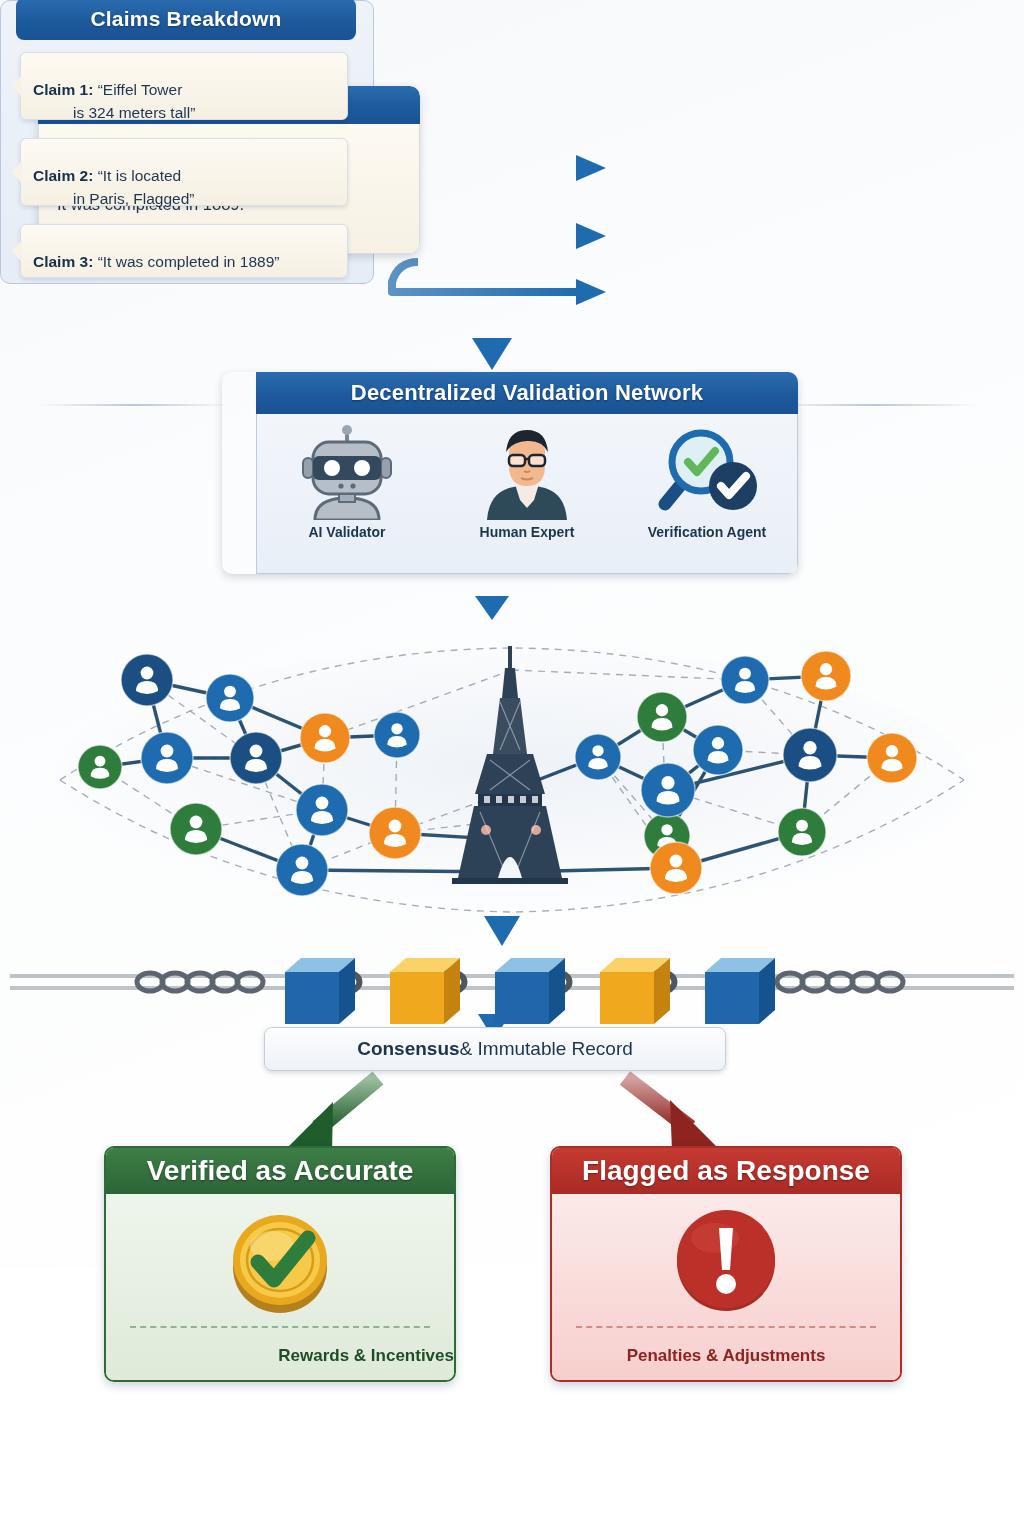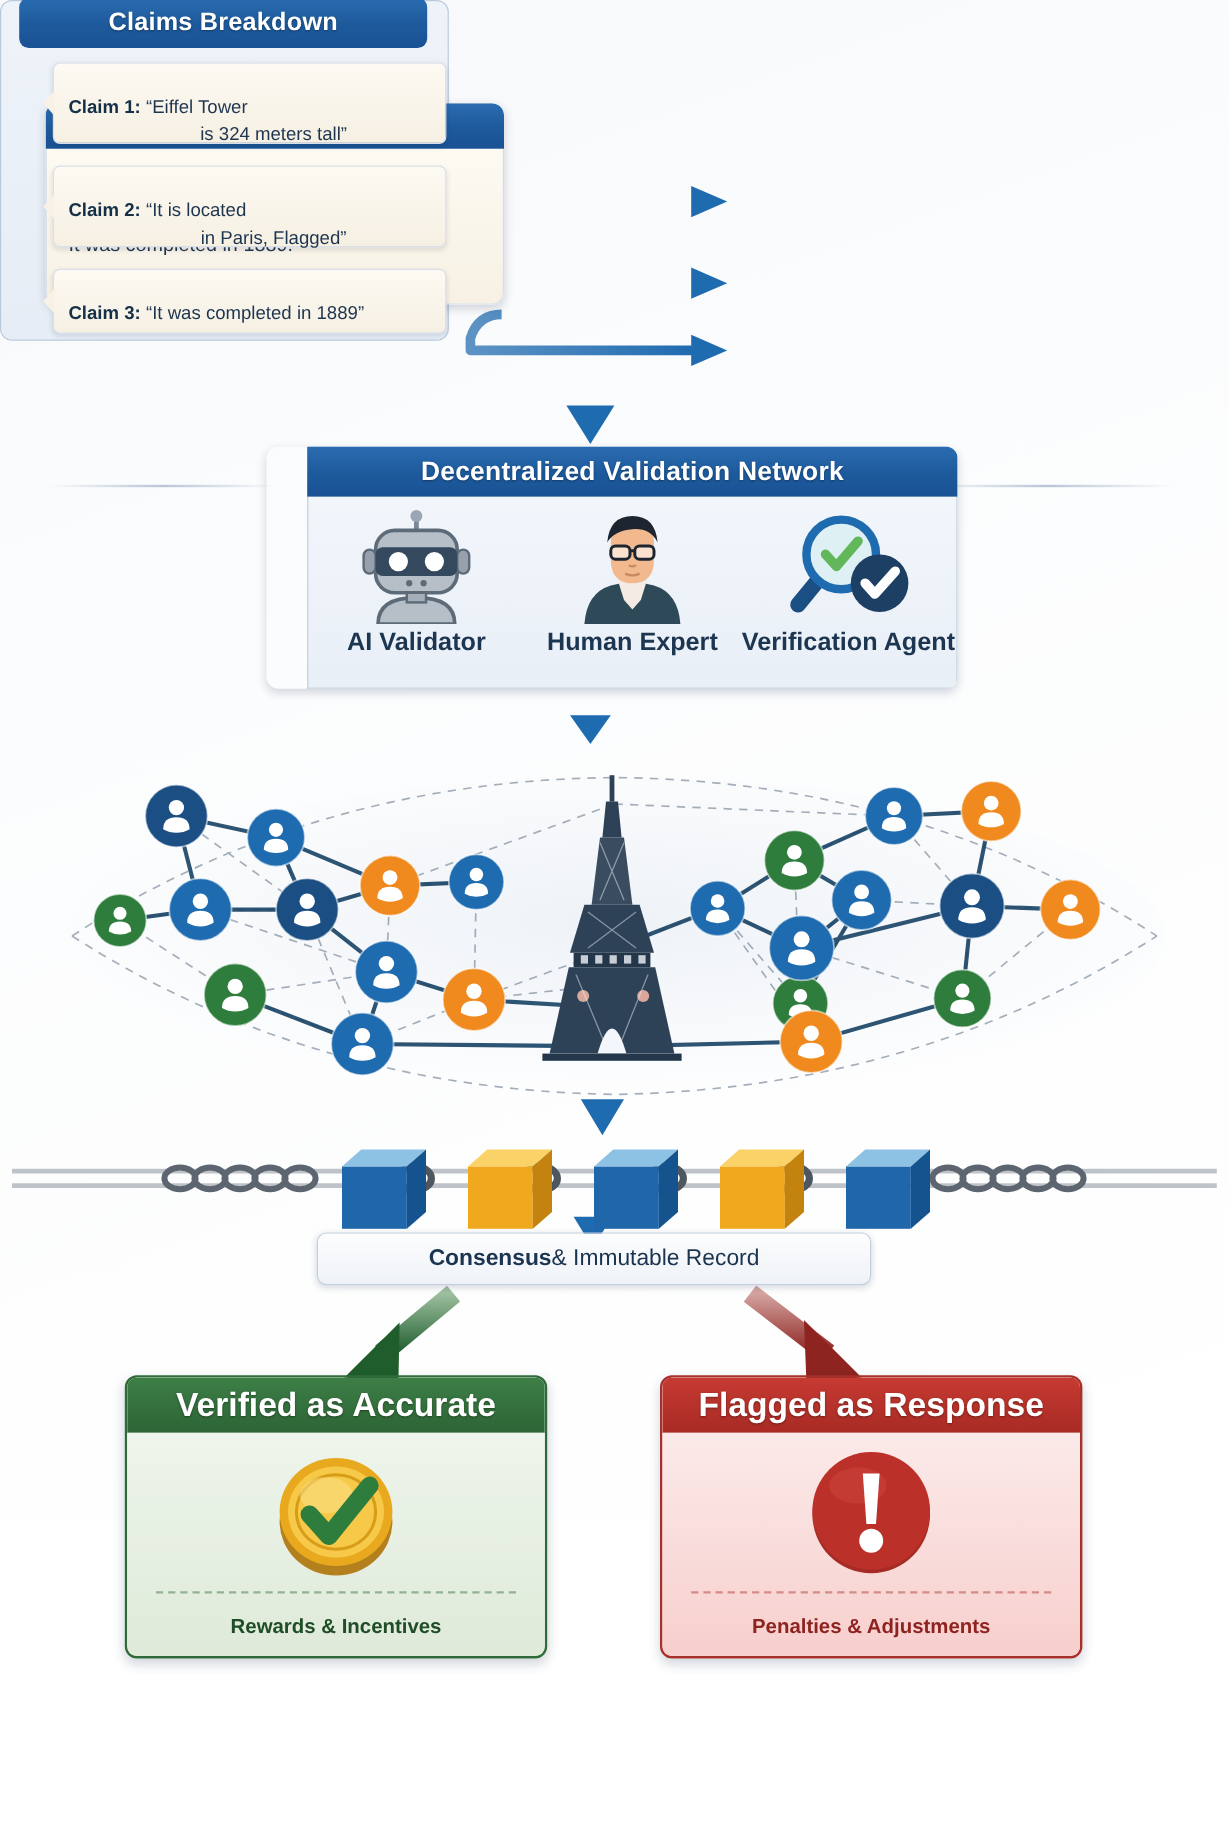--- a/index.html
+++ b/index.html
@@ -28,46 +28,46 @@
     border:1px solid #d8dde5;border-top:none;border-radius:0 0 10px 10px;
   }
   #ai-resp .ln{font-size:16.5px;color:#1e3550;line-height:1.62;white-space:nowrap;}
 
   
   #claims{left:614px;top:74px;width:372px;height:282px;
     background:linear-gradient(180deg,#eef3f9 0%,#e6edf6 100%);
     border:1px solid #b9c9dd;border-radius:10px;}
   #claims .card-hd{position:absolute;left:16px;top:-2px;width:340px;height:42px;line-height:42px;font-size:21px;border-radius:8px;}
   .claim{
-    position:absolute;left:44px;width:328px;
+    position:absolute;left:20px;width:328px;
     background:linear-gradient(180deg,#fdfaf3 0%,#f6f0e3 100%);
     border:1px solid #d9dfe8;border-radius:6px;
     box-shadow:0 2px 4px rgba(20,40,70,.13);
     box-sizing:border-box;padding:26px 12px;
   }
   .claim .ct{font-size:15.5px;color:#1e3550;line-height:1.48;}
   .claim .lbl{font-weight:bold;color:#153047;}
-  .claim .l2{display:block;padding-left:40px;text-align:center;}
+  .claim .l2{display:block;padding-left:40px;}
   .claim::before{
     content:"";position:absolute;left:-9px;top:50%;margin-top:-11px;
     width:0;height:0;border-top:11px solid transparent;border-bottom:11px solid transparent;
     border-right:10px solid #f8f2e6;
   }
   #claim1{top:52px;height:68px;}
   #claim2{top:138px;height:68px;}
   #claim3{top:224px;height:44px;}
 
   
   #dvn{left:222px;top:372px;width:542px;height:202px;padding-left:34px;}
   #dvn .card-hd{height:42px;line-height:42px;font-size:22px;}
   #dvn .body{height:160px;background:linear-gradient(180deg,#f2f6fb 0%,#e9eff7 100%);
     border:1px solid #bccbdd;border-top:none;display:flex;box-sizing:border-box;}
   .vcell{flex:1;display:flex;flex-direction:column;align-items:center;justify-content:flex-start;padding-top:10px;}
   .vcell .vlabel{font-size:15px;font-weight:bold;color:#1c3category;}
-  .vcell .vlabel{font-size:21px;font-weight:bold;color:#1c3550;margin-top:4px;}
+  .vcell .vlabel{font-size:14px;font-weight:bold;color:#1c3550;margin-top:4px;}
 
   
   .pill{
     position:absolute;background:linear-gradient(180deg,#fdfdfe 0%,#eef2f7 100%);
     border:1px solid #c3cedd;border-radius:8px;
     box-shadow:0 2px 5px rgba(20,40,70,.16);
     display:flex;align-items:center;justify-content:center;
     font-size:19px;font-weight:bold;color:#1b3450;
   }
   #pill-dist{left:322px;top:611px;width:338px;height:40px;}
@@ -89,21 +89,21 @@
   .outcome .ohd{height:46px;line-height:46px;text-align:center;font-size:28px;font-weight:bold;
                 color:#fff;text-shadow:0 1px 2px rgba(0,0,0,.4);}
   .outcome .obody{height:186px;position:relative;box-sizing:border-box;}
   .outcome .ofoot{position:absolute;left:0;right:0;bottom:14px;text-align:center;font-size:17px;font-weight:bold;}
   .outcome .odash{position:absolute;left:24px;right:24px;bottom:52px;border-top:2px dashed rgba(0,0,0,.25);}
   .outcome .oicon{position:absolute;left:0;right:0;top:8px;display:flex;justify-content:center;}
 
   #ok{left:104px;top:1146px;border:2px solid #2f6b38;}
   #ok .ohd{background:linear-gradient(180deg,#3d7f46 0%,#2d6436 100%);}
   #ok .obody{background:linear-gradient(180deg,#eef5ec 0%,#dfead9 100%);}
-  #ok .ofoot{color:#1f4d28;}
+  #ok .ofoot{color:#1f4d28;text-align:right;}
   #ok .odash{border-top-color:rgba(47,107,56,.45);}
 
   #bad{left:550px;top:1146px;border:2px solid #a8302b;}
   #bad .ohd{background:linear-gradient(180deg,#c63a32 0%,#a82b24 100%);}
   #bad .obody{background:linear-gradient(180deg,#fbeae9 0%,#f7cfcd 100%);}
   #bad .ofoot{color:#8d2420;}
   #bad .odash{border-top-color:rgba(168,48,43,.45);}
 
   
   .rule{position:absolute;height:2px;background:linear-gradient(90deg,rgba(150,170,195,0) 0%,rgba(150,170,195,.65) 50%,rgba(150,170,195,0) 100%);}

